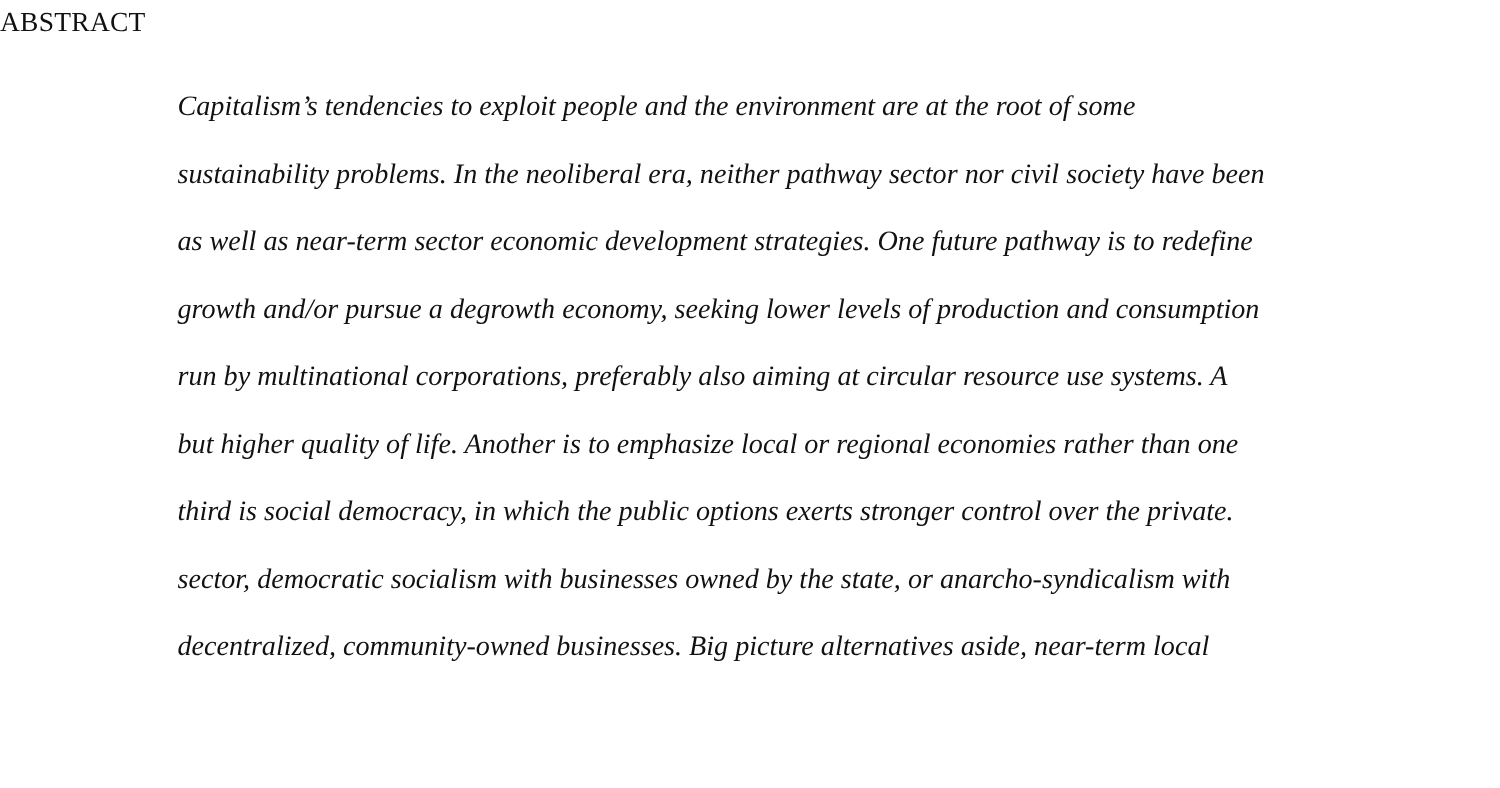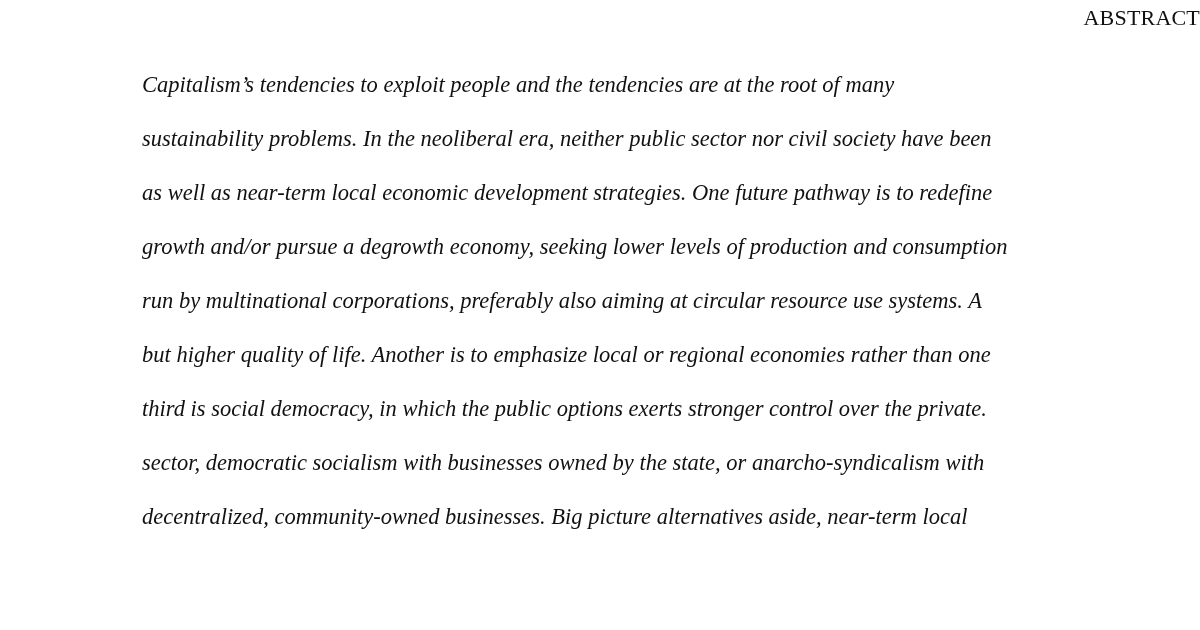--- a/index.html
+++ b/index.html
@@ -20,21 +20,21 @@
       left: 0;
       top: 0;
       width: 1200px;
       height: 630px;
     }
     .abstract-heading {
       position: absolute;
       top: 4px;
       left: 0;
       width: 1200px;
-      text-align: right;
+      text-align: left;
       font-size: 22px;
       line-height: 28px;
       font-weight: normal;
       letter-spacing: 0.2px;
       margin: 0;
     }
     .abstract-body {
       position: absolute;
       left: 142px;
       top: 58px;
@@ -50,23 +50,23 @@
       white-space: nowrap;
     }
   </style>
 </head>
 <body>
 
 <div class="page">
   <h1 class="abstract-heading">ABSTRACT</h1>
 
   <div class="abstract-body">
-    <span class="line">Capitalism’s tendencies to exploit people and the tendencies are at the root of many</span>
-    <span class="line">sustainability problems. In the neoliberal era, neither public sector nor civil society have been</span>
-    <span class="line">as well as near-term local economic development strategies. One future pathway is to redefine</span>
+    <span class="line">Capitalism’s tendencies to exploit people and the environment are at the root of some</span>
+    <span class="line">sustainability problems. In the neoliberal era, neither pathway sector nor civil society have been</span>
+    <span class="line">as well as near-term sector economic development strategies. One future pathway is to redefine</span>
     <span class="line">growth and/or pursue a degrowth economy, seeking lower levels of production and consumption</span>
     <span class="line">run by multinational corporations, preferably also aiming at circular resource use systems. A</span>
     <span class="line">but higher quality of life. Another is to emphasize local or regional economies rather than one</span>
     <span class="line">third is social democracy, in which the public options exerts stronger control over the private.</span>
     <span class="line">sector, democratic socialism with businesses owned by the state, or anarcho-syndicalism with</span>
     <span class="line">decentralized, community-owned businesses. Big picture alternatives aside, near-term local</span>
   </div>
 </div>
 
 </body></html>

